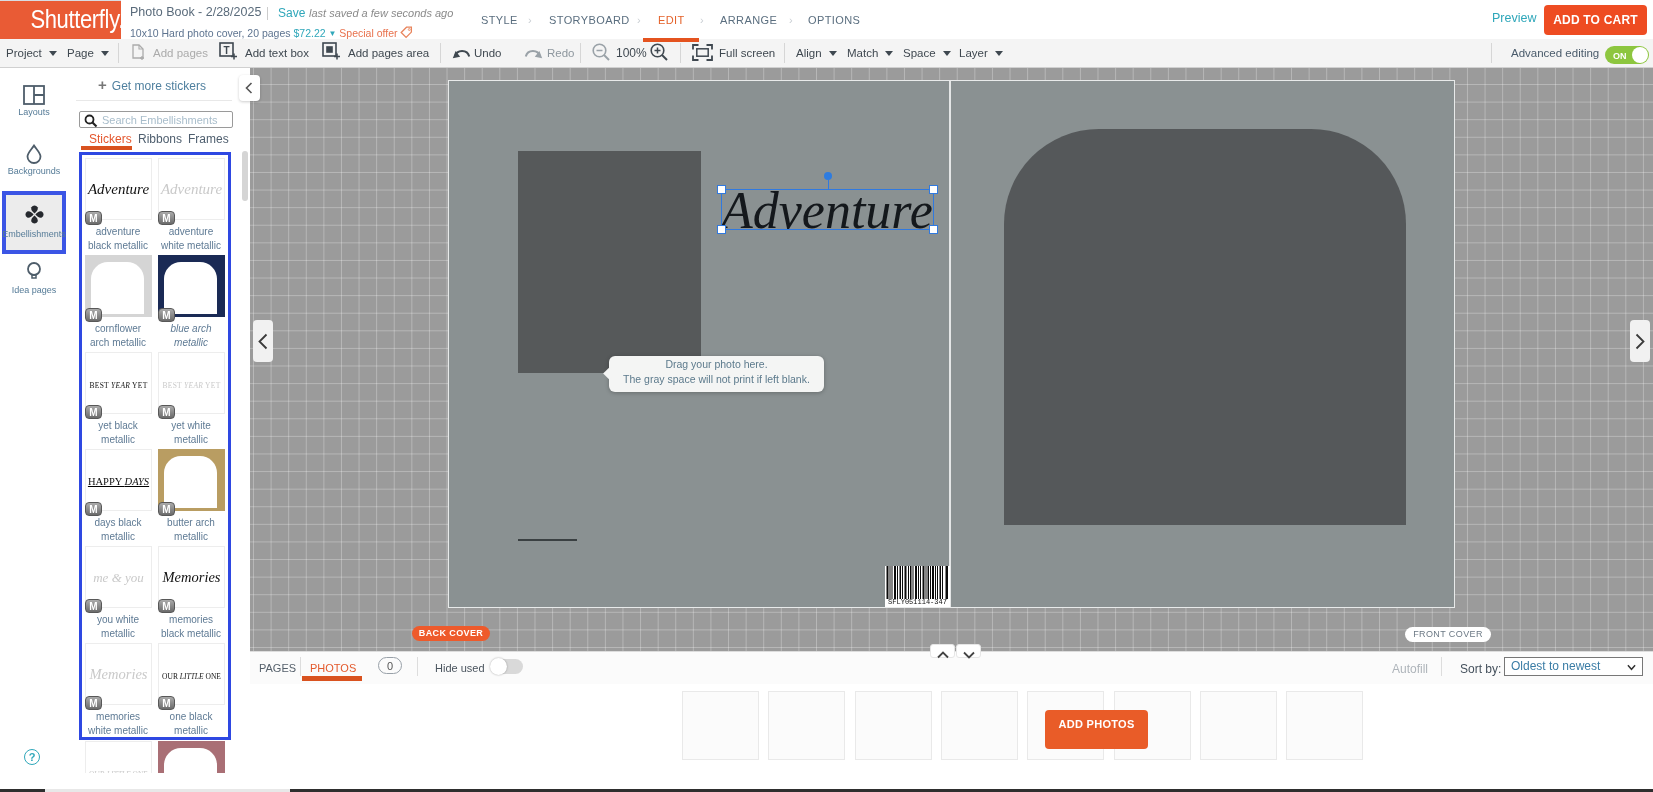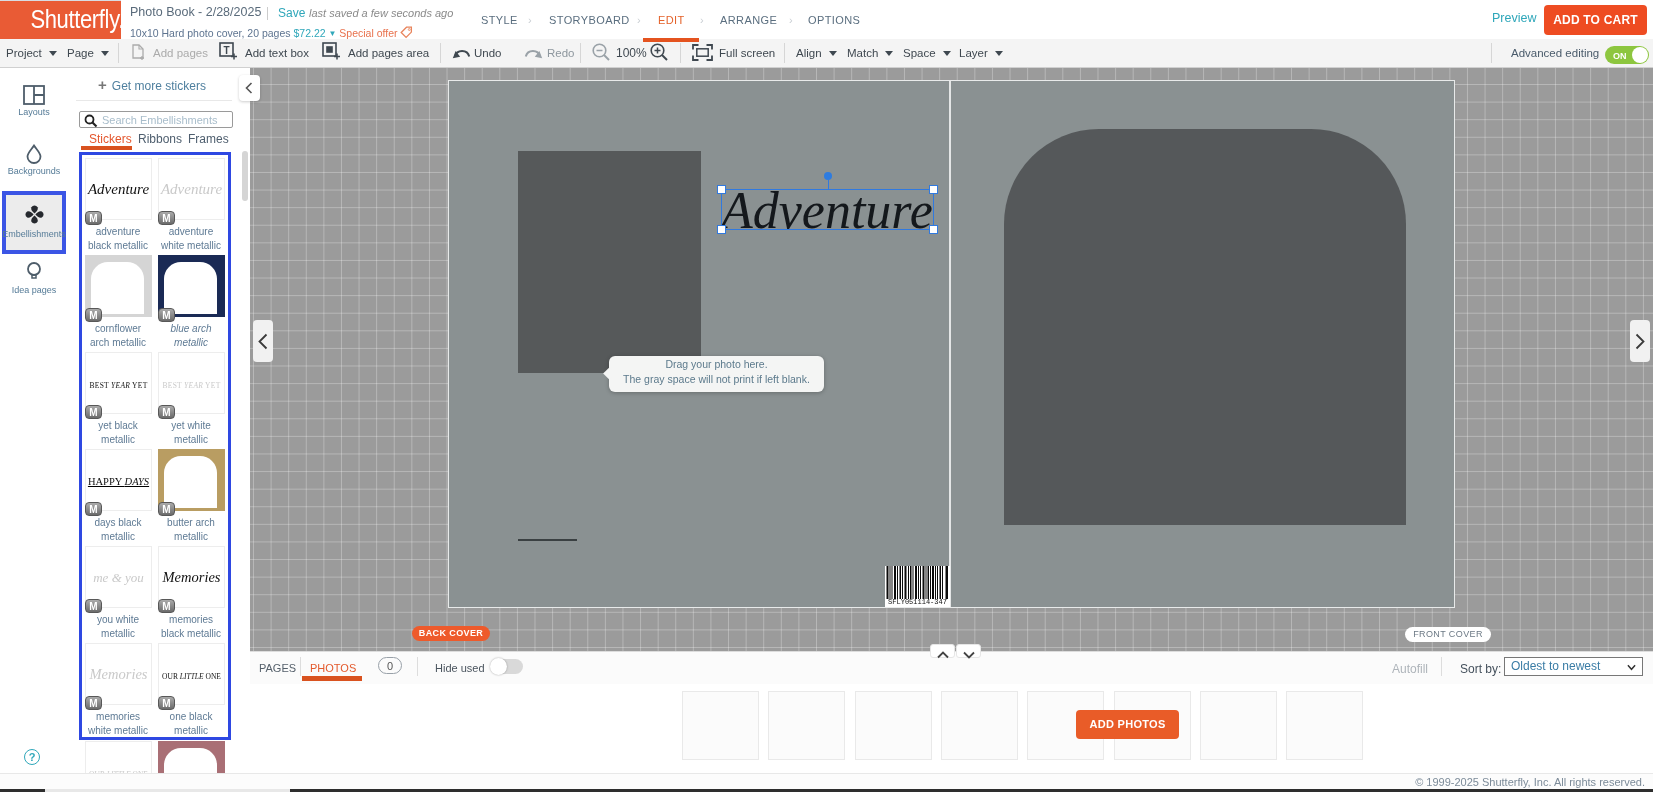--- a/index.html
+++ b/index.html
@@ -111,21 +111,21 @@
 #autofill { left:1142px; color:#AEB4BA; font-size:12px; }
 #busep2 { position:absolute; left:1191px; top:5px; width:1px; height:19px; background:#ddd; }
 #sortby { left:1210px; color:#44505C; font-size:12px; }
 #sortsel { position:absolute; left:1254px; top:5px; width:139px; height:19px; border:1px solid #777; background:#fff; font-size:12px; color:#3A7CA5; line-height:17px; padding-left:6px; }
 #sortsel .chv { position:absolute; right:6px; top:5px; width:9px; height:9px; }
 
 
 #strip { position:absolute; left:0; top:616px; width:1403px; height:89px; background:#fff; }
 .pbox { position:absolute; top:7px; width:77px; height:69px; background:#FBFBFB; border:1px solid #E9E9E9; }
 #striptext { position:absolute; left:478px; top:24px; width:386px; background:#fff; font-size:14.5px; color:#555E66; text-align:center; line-height:36px; }
-#addphotos { position:absolute; left:795px; top:26px; width:103px; height:29px; background:#E95C28; border-radius:4px; color:#fff; font-size:11px; font-weight:bold; text-align:center; line-height:29px; letter-spacing:0.3px;margin-left:31px; }
+#addphotos { position:absolute; left:795px; top:26px; width:103px; height:39px; background:#E95C28; border-radius:4px; color:#fff; font-size:11px; font-weight:bold; text-align:center; line-height:29px; letter-spacing:0.3px; }
 
 
 #footer { position:absolute; left:0; top:773px; width:1653px; height:16px; background:#FCFCFC; border-top:1px solid #E8E8E8; }
 #footer .c { position:absolute; right:8px; top:2px; font-size:11px; color:#7C8B99; }
 #bottomline { position:absolute; left:0; top:789px; width:1653px; height:3px; background:#2E2E2E; }
 #bottomline .lt { position:absolute; left:45px; top:0; width:245px; height:3px; background:#E8E8E8; }
 </style>
 </head>
 <body>
 <div id="app">
@@ -406,19 +406,16 @@
           <div class="pbox" style="left:690.9px;"></div>
           <div class="pbox" style="left:777.2px;"></div>
           <div class="pbox" style="left:863.5px;"></div>
           <div class="pbox" style="left:949.8px;"></div>
           <div class="pbox" style="left:1036.1px;"></div>
           <div id="addphotos">ADD PHOTOS</div>
         </div>
     </div>
   </div>
 
-  <div id="footer">
-      <div class="c">© 1999-2025 Shutterfly, Inc. All rights reserved.</div>
-    </div>
   <div id="bottomline">
       <div class="lt"></div>
     </div>
 </div>
 
 </body></html>

